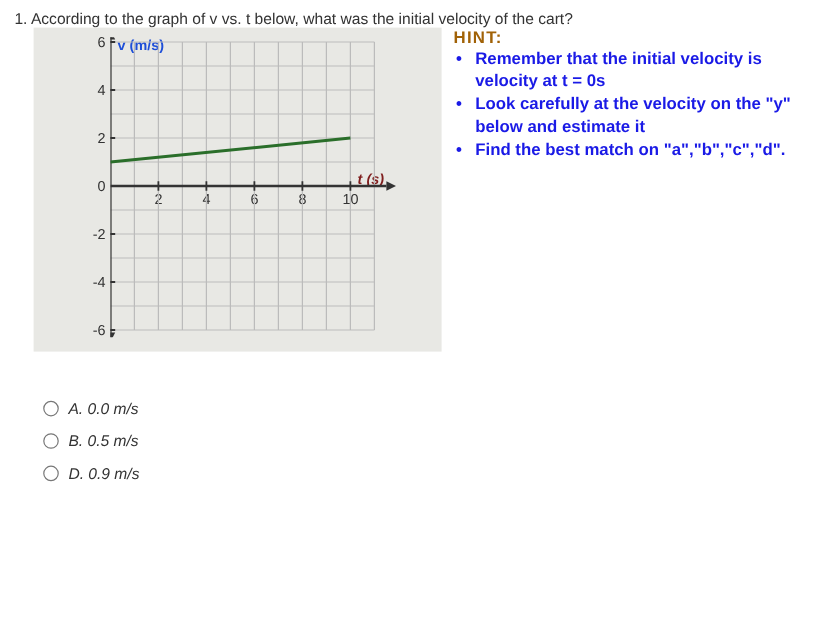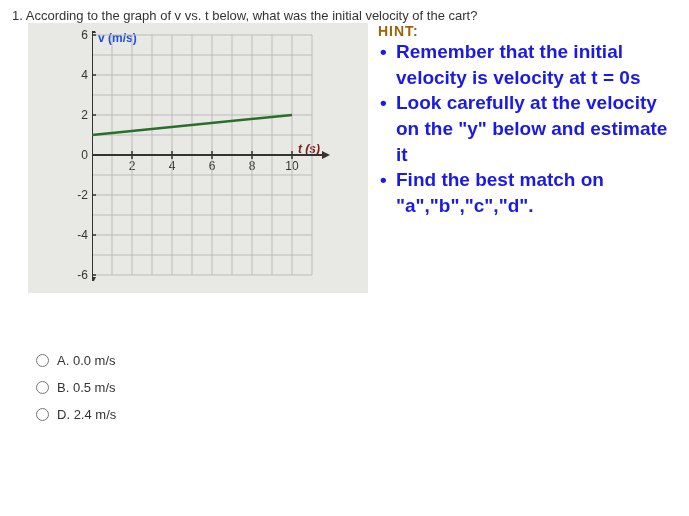--- a/index.html
+++ b/index.html
@@ -83,37 +83,38 @@
       font-weight: bold;
       color: #a16207;
       letter-spacing: 1px;
       margin-bottom: 0;
     }
     .hint-list {
       list-style: none;
       padding-left: 14px;
     }
     .hint-item {
-      font-size: 19px;
+      font-size: 14px;
       font-weight: bold;
       color: #1a1ae6;
       line-height: 1.35;
       position: relative;
       padding-left: 4px;
     }
     .hint-item::before {
       content: "•";
       position: absolute;
       left: -12px;
       color: #1a1ae6;
       font-weight: bold;
     }
     .options-container {
-      margin-top: 60px;
+      margin-top: 40px;
       margin-left: 28px;
+      font-style: italic;
     }
     .option-row {
       display: flex;
       align-items: center;
       margin-bottom: 12px;
       gap: 8px;
     }
     .radio-circle {
       width: 13px;
       height: 13px;
@@ -231,16 +232,16 @@
   </div>
   <div class="option-row">
     <div class="radio-circle"></div>
     <span class="option-label">
       <span>B.</span> <span>0.5 m/s</span>
     </span>
   </div>
   <div class="option-row">
     <div class="radio-circle"></div>
     <span class="option-label">
-      <span>D.</span> <span>2.4 m/s</span>
+      <span>D.</span> <span>0.9 m/s</span>
     </span>
   </div>
 </div>
 
 </body></html>

